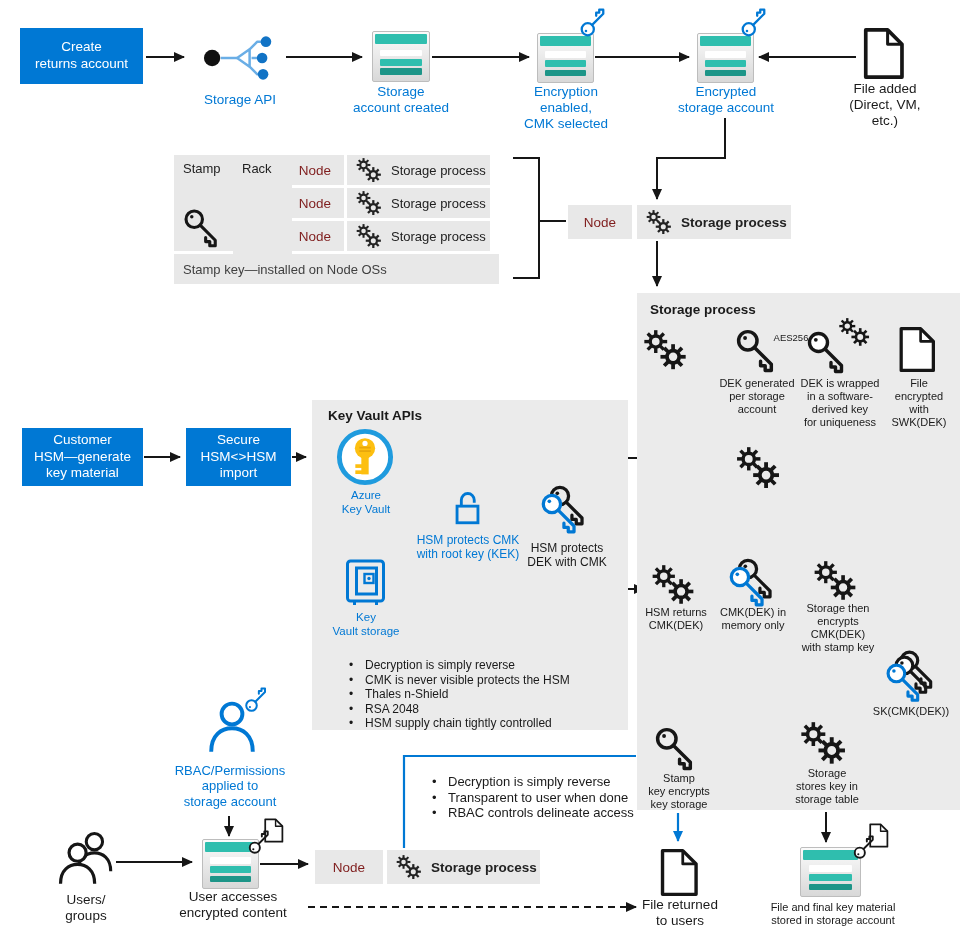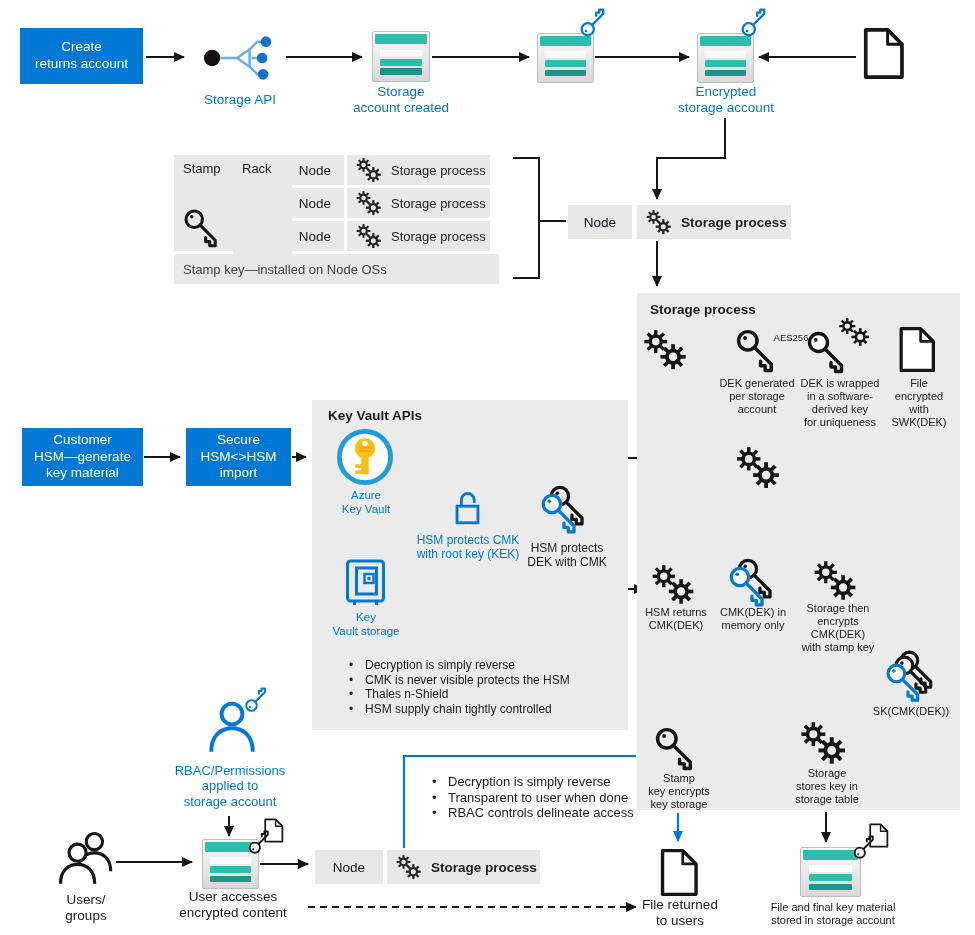--- a/index.html
+++ b/index.html
@@ -12,21 +12,21 @@
            justify-content:center;text-align:center;white-space:pre-line;font-size:13.5px;line-height:1.25}
   .lbl{position:absolute;transform:translateX(-50%);text-align:center;white-space:pre-line;line-height:1.18}
   .blue{color:#0078d4}
   .s13{font-size:13.5px}
   .s12{font-size:12px}
   .s11{font-size:11px}
   .s10{font-size:11.5px}
   .s9{font-size:9.5px}
   .cell{position:absolute;background:#e8e8e8;font-size:13px;color:#222}
   .cell.top{padding:6px 0 0 9px}
-  .ncell{position:absolute;background:#e8e8e8;font-size:13.5px;display:flex;align-items:center;justify-content:center;color:#0f172a}
+  .ncell{position:absolute;background:#e8e8e8;font-size:13.5px;display:flex;align-items:center;justify-content:center;color:#7f1d1d}
   .pcell{position:absolute;background:#e8e8e8;font-size:13px;display:flex;align-items:center;color:#222}
   .pcell .gearsin,.procbox .gearsin{position:relative;display:inline-block;width:26px;height:24px;margin:0 9px 0 9px;flex:none}
   .procbox{position:absolute;background:#e8e8e8;font-size:13.5px;display:flex;align-items:center;font-weight:bold;color:#222}
   .caption{position:absolute;background:#e8e8e8;font-size:13px;display:flex;align-items:center;padding-left:9px;color:#404040}
   .sticon{position:absolute;background:linear-gradient(180deg,#fbfbfb,#d8d8d8);border:1px solid #bdbdbd;border-radius:2px}
   .sticon i{position:absolute;left:13%;right:13%;border-radius:1px}
   .sticon .bt{left:4%;right:4%;top:4%;height:21%;background:#2fbeae}
   .sticon .bw{top:36%;height:14%;background:#fff}
   .sticon .bg2{top:55%;height:14%;background:#2fbeae}
   .sticon .bd{top:74%;height:14%;background:#1d9588}
@@ -200,36 +200,41 @@
 
   <div class="sticon" style="left:537px;top:33px;width:55px;height:48px">
       <i class="bt"></i>
       <i class="bw"></i>
       <i class="bg2"></i>
       <i class="bd"></i>
     </div>
   <svg class="icon flip" style="left:578px;top:7px;width:31px;height:33px;color:#0078d4;--kf:#fff">
       <use href="#key"></use>
     </svg>
+  <div class="lbl s13 blue" style="left:566px;top:84px">Encryption
+enabled,
+CMK selected</div>
 
   <div class="sticon" style="left:697px;top:33px;width:55px;height:48px">
       <i class="bt"></i>
       <i class="bw"></i>
       <i class="bg2"></i>
       <i class="bd"></i>
     </div>
   <svg class="icon flip" style="left:739px;top:7px;width:31px;height:33px;color:#0078d4;--kf:#fff">
       <use href="#key"></use>
     </svg>
   <div class="lbl s13 blue" style="left:726px;top:84px">Encrypted
 storage account</div>
 
   <svg class="icon" style="left:860px;top:27px;width:46px;height:53px;color:#161616">
       <use href="#doc"></use>
     </svg>
+  <div class="lbl s13" style="left:885px;top:81px">File added
+(Direct, VM, etc.)</div>
 
   <div class="cell top" style="left:174px;top:155px;width:56px;height:90px">
     <span>Stamp</span>
   </div>
   <svg class="icon" style="left:181px;top:205px;width:42px;height:44px;color:#161616">
       <use href="#key"></use>
     </svg>
   <div class="cell top" style="left:233px;top:155px;width:50px;height:96px">
     <span>Rack</span>
   </div>
@@ -451,20 +456,21 @@
   <svg class="icon" style="left:343px;top:558px;width:45px;height:50px;color:#0078d4">
       <use href="#vault"></use>
     </svg>
   <div class="lbl s10 blue" style="left:366px;top:611px">Key
 Vault storage</div>
 
   <ul class="bullets kvb" style="left:332px;top:646px;width:285px">
     <li>Decryption is simply reverse</li>
     <li>CMK is never visible protects the HSM</li>
     <li>Thales n-Shield</li>
+    <li>RSA 2048</li>
     <li>HSM supply chain tightly controlled</li>
   </ul>
 
   <svg class="icon" style="left:206px;top:697px;width:52px;height:60px;color:#0078d4">
       <use href="#person"></use>
     </svg>
   <svg class="icon flip" style="left:243px;top:686px;width:27px;height:29px;color:#0078d4;--kf:#fff">
       <use href="#key"></use>
     </svg>
   <div class="lbl blue" style="left:230px;top:763px;font-size:13px">RBAC/Permissions

